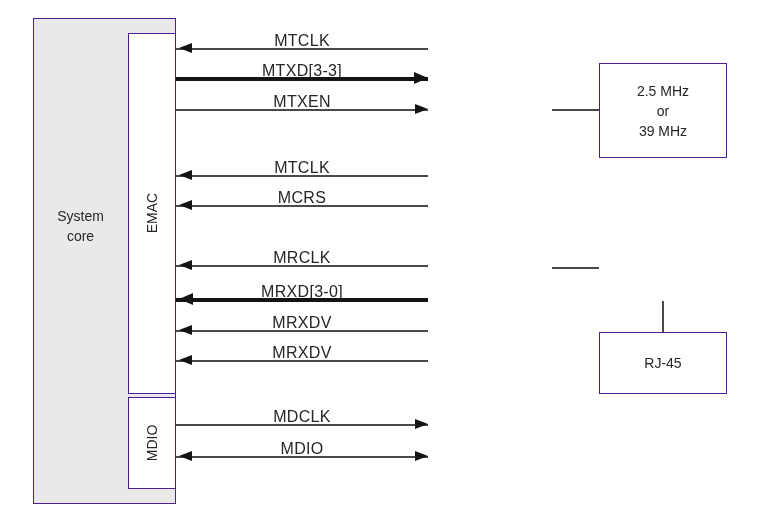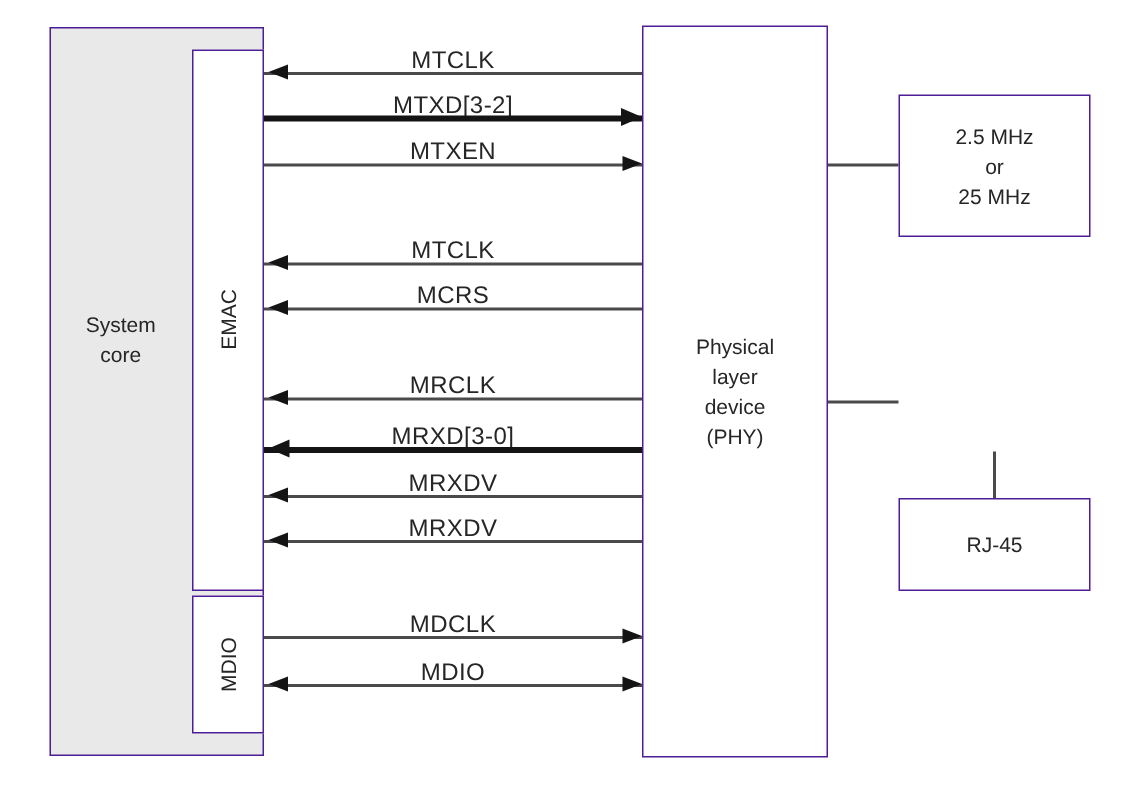--- a/index.html
+++ b/index.html
@@ -57,50 +57,44 @@
     <div>System</div>
     <div>core</div>
   </div>
 
   <div class="box" style="left:128px;top:33px;width:48px;height:361px;"></div>
   <div class="vlabel" style="left:152px;top:213px;">EMAC</div>
 
   <div class="box" style="left:128px;top:397px;width:48px;height:92px;"></div>
   <div class="vlabel" style="left:152px;top:443px;">MDIO</div>
 
-  <div class="box" style="left:428px;top:17px;width:124px;height:488px;">
-    <div>Physical</div>
-    <div>layer</div>
-    <div>device</div>
-    <div>(PHY)</div>
-  </div>
 
   <div class="box" style="left:599px;top:63px;width:128px;height:95px;">
     <div>2.5 MHz</div>
     <div>or</div>
-    <div>25 MHz</div>
+    <div>39 MHz</div>
   </div>
 
 
   <div class="box" style="left:599px;top:332px;width:128px;height:62px;">
     <div>RJ-45</div>
   </div>
 
   <div class="conn" style="left:552px;top:109px;width:47px;height:2px;"></div>
   <div class="conn" style="left:552px;top:267px;width:47px;height:2px;"></div>
   <div class="conn" style="left:662px;top:301px;width:2px;height:31px;"></div>
 
   <div class="sig" style="top:49px;">
     <div class="sig-label">MTCLK</div>
     <div class="sig-line"></div>
     <div class="arr arr-l"></div>
   </div>
 
   <div class="sig bus" style="top:79px;">
-    <div class="sig-label">MTXD[3-2]</div>
+    <div class="sig-label">MTXD[3-3]</div>
     <div class="sig-line"></div>
     <div class="arr arr-r"></div>
   </div>
 
   <div class="sig" style="top:110px;">
     <div class="sig-label">MTXEN</div>
     <div class="sig-line"></div>
     <div class="arr arr-r"></div>
   </div>
 

